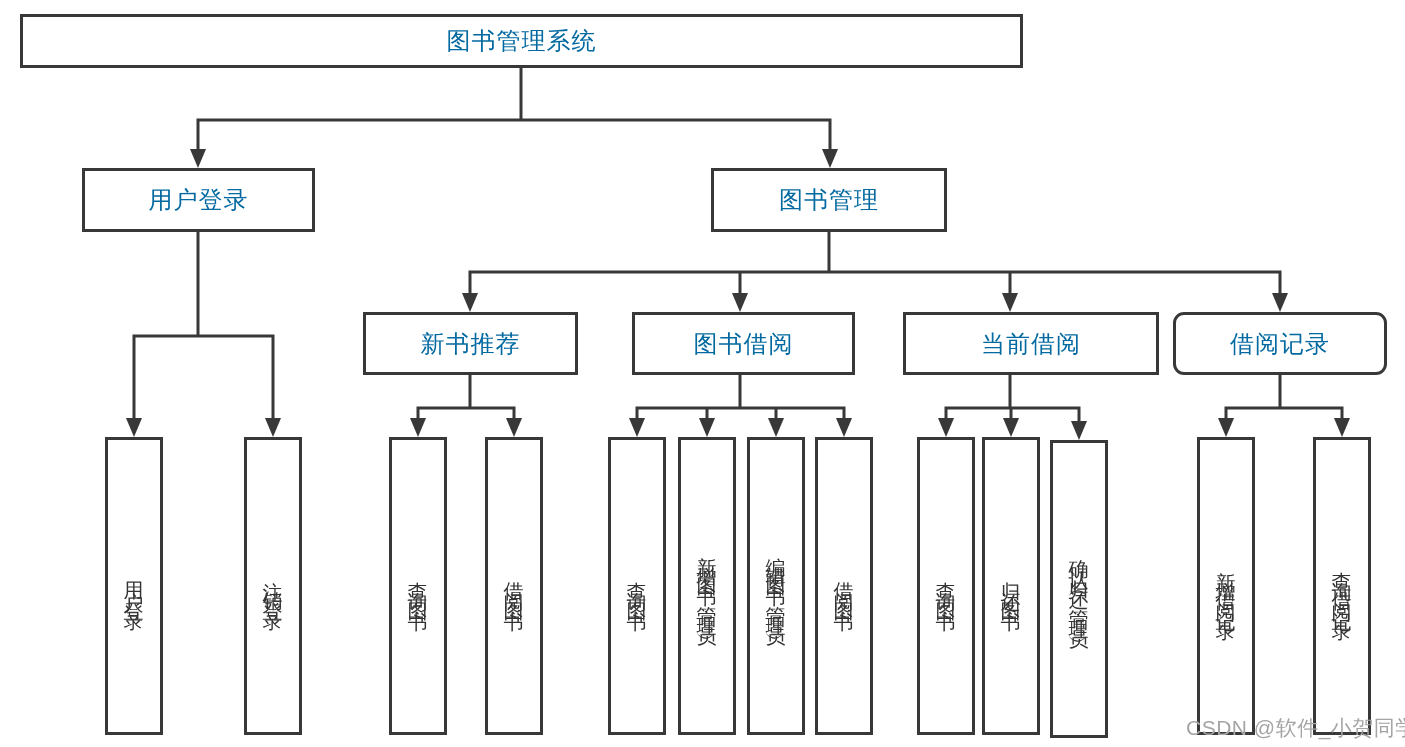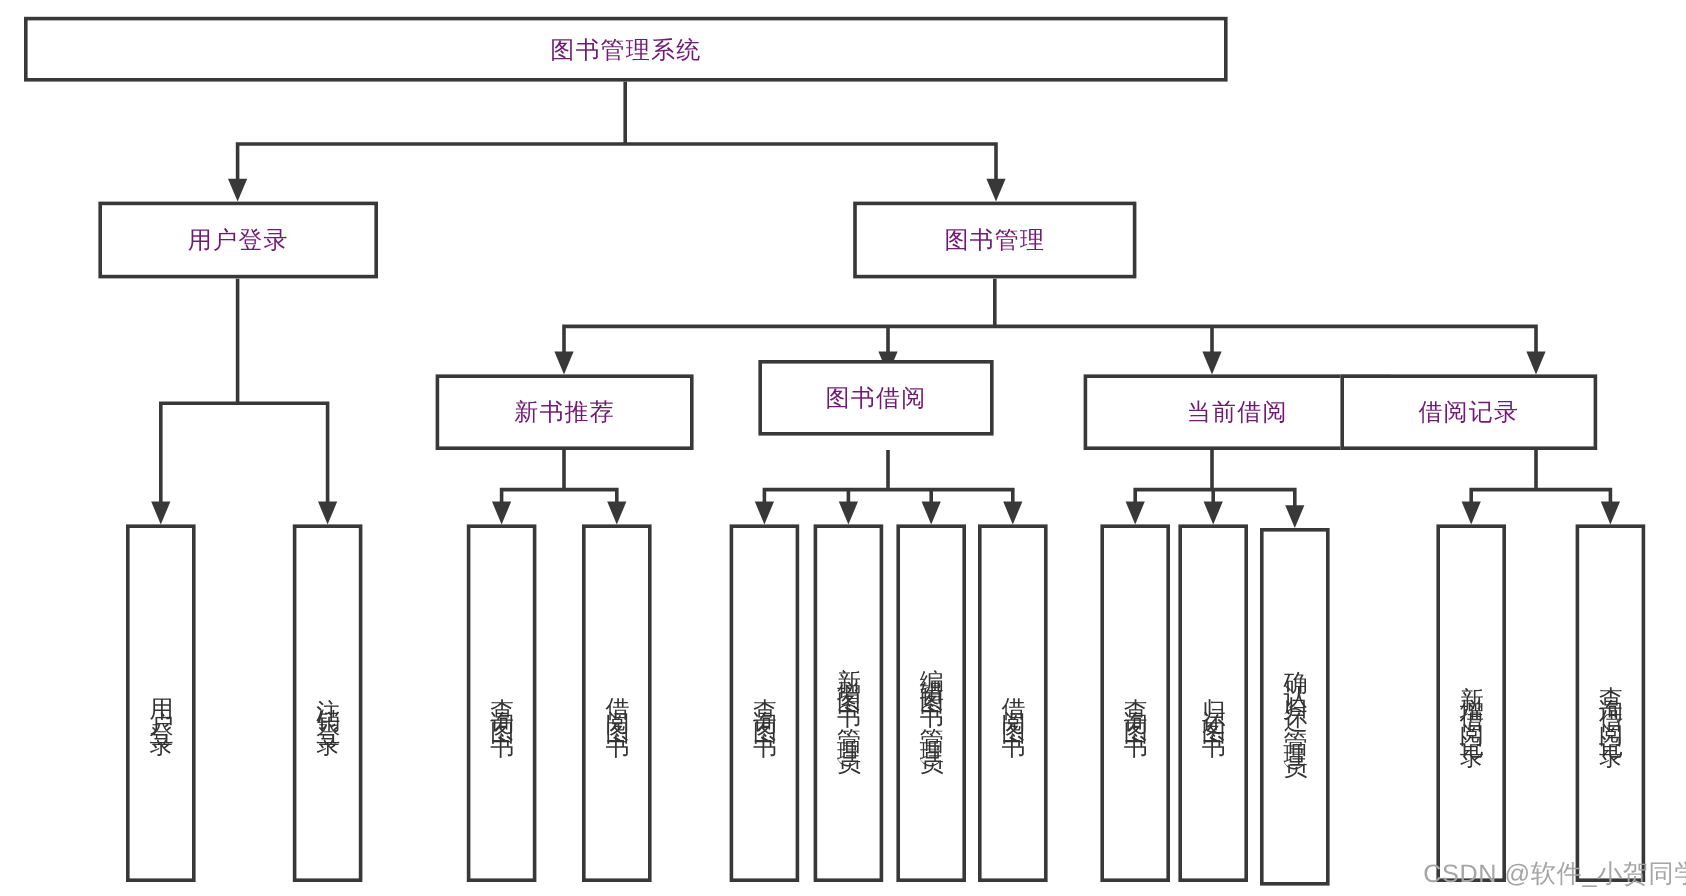--- a/index.html
+++ b/index.html
@@ -19,22 +19,22 @@
   }
   .hbox {
     position: absolute;
     border: 3px solid #383838;
     background: #ffffff;
     display: flex;
     align-items: center;
     justify-content: center;
   }
   .hbox .node-label {
-    font-size: 20px;
-    color: #701a75;
+    font-size: 24px;
+    color: #0369a1;
     letter-spacing: 1px;
     white-space: nowrap;
   }
   .vbox {
     position: absolute;
     width: 58px;
     height: 298px;
     top: 437px;
     border: 3px solid #383838;
     background: #ffffff;
@@ -58,23 +58,23 @@
     font-size: 21px;
     color: #a5a5a5;
     letter-spacing: 0.5px;
     white-space: nowrap;
   }
   
   #box-root            { left: 20px;   top: 14px;  width: 1003px; height: 54px; }
   #box-user-login      { left: 82px;   top: 168px; width: 233px;  height: 64px; }
   #box-book-mgmt       { left: 711px;  top: 168px; width: 236px;  height: 64px; }
   #box-new-book        { left: 363px;  top: 312px; width: 215px;  height: 63px; }
-  #box-book-borrow     { left: 632px;  top: 300px; width: 196px;  height: 63px; }
+  #box-book-borrow     { left: 632px;  top: 312px; width: 223px;  height: 63px; }
   #box-current-borrow  { left: 903px;  top: 312px; width: 256px;  height: 63px; }
-  #box-borrow-records  { left: 1117px; top: 312px; width: 214px;  height: 63px; }
+  #box-borrow-records  { left: 1173px; top: 312px; width: 214px;  height: 63px; border-radius: 11px; }
   #leaf-1  { left: 105px;  }
   #leaf-2  { left: 244px;  }
   #leaf-3  { left: 389px;  }
   #leaf-4  { left: 485px;  }
   #leaf-5  { left: 608px;  }
   #leaf-6  { left: 678px;  }
   #leaf-7  { left: 747px;  }
   #leaf-8  { left: 815px;  }
   #leaf-9  { left: 917px;  }
   #leaf-10 { left: 982px;  }

